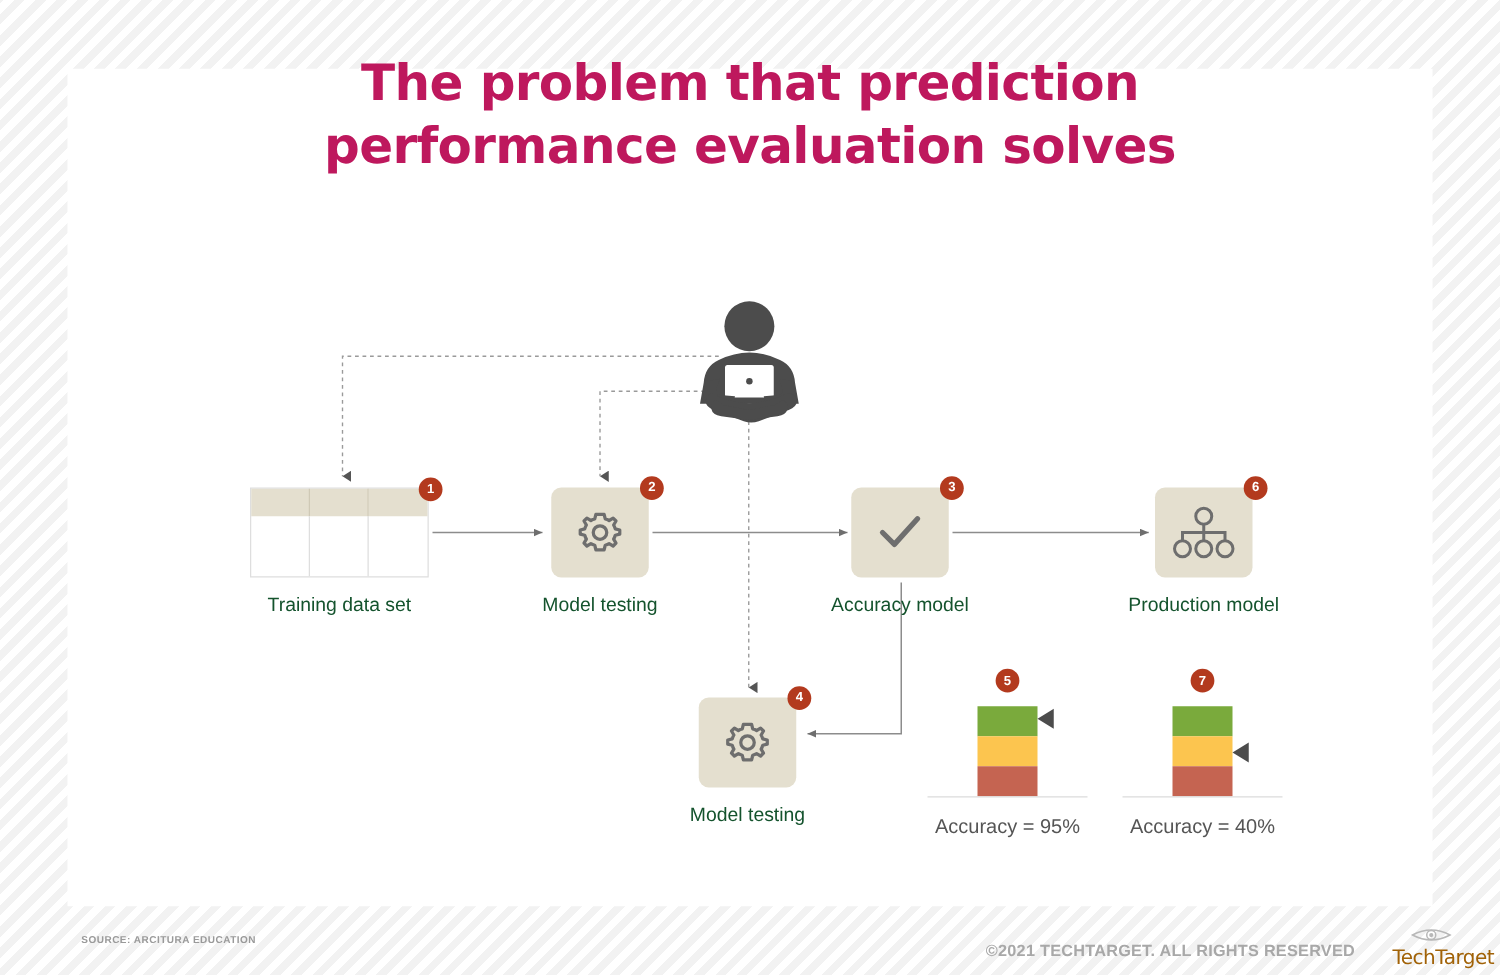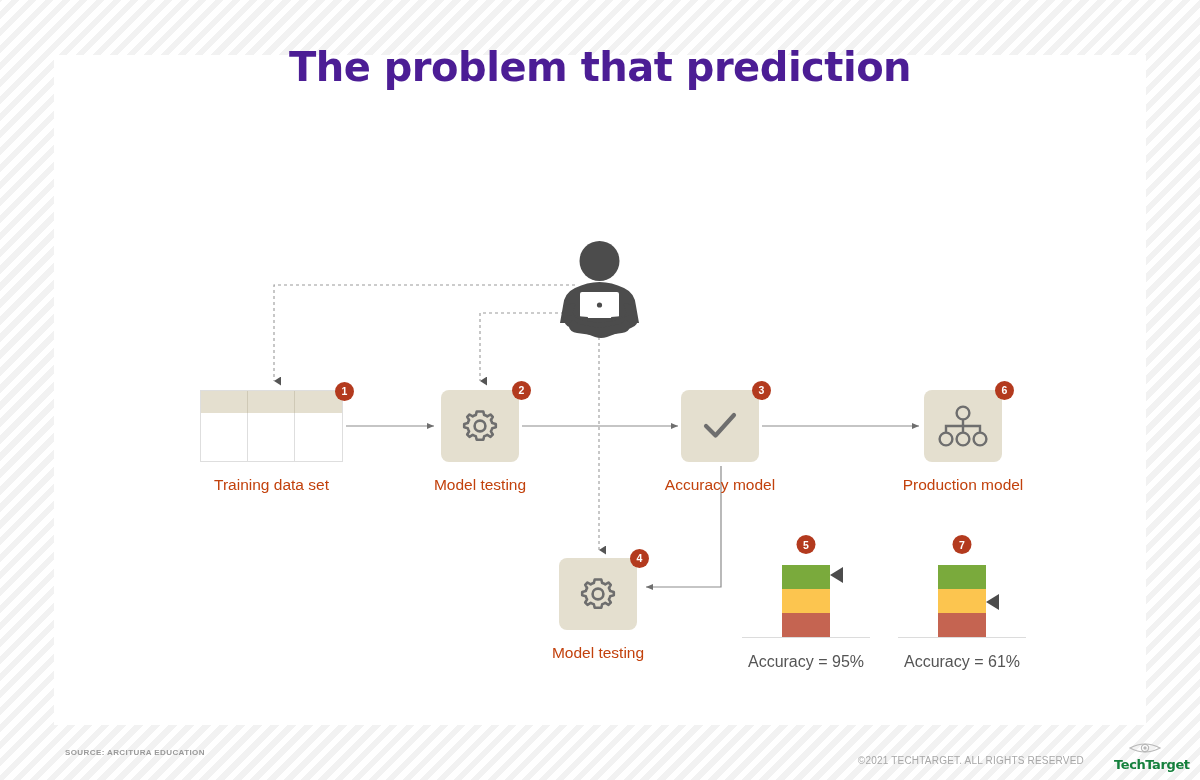--- a/index.html
+++ b/index.html
@@ -31,21 +31,21 @@
   .title {
     position: absolute;
     left: 0; top: 42px;
     width: 100%;
     text-align: center;
     font-family: "DejaVu Sans", sans-serif;
     font-weight: bold;
     font-size: 40px;
     line-height: 50px;
     letter-spacing: -0.5px;
-    color: #4c1d95;
+    color: #be185d;
   }
   .title .l2 { display: block; }
   .svg-layer {
     position: absolute;
     left: 0; top: 0;
     width: 1200px; height: 780px;
     pointer-events: none;
   }
 
   
@@ -62,21 +62,21 @@
     align-items: center;
     justify-content: center;
   }
   .node-label {
     position: absolute;
     top: 86px;
     left: 50%;
     transform: translateX(-50%);
     white-space: nowrap;
     font-size: 15.5px;
-    color: #c2410c;
+    color: #14532d;
   }
 
   
   .table-icon {
     width: 143px;
     height: 72px;
     background: #ffffff;
     position: relative;
     display: grid;
     grid-template-columns: 1fr 1fr 1fr;
@@ -166,50 +166,51 @@
     font-weight: bold;
     letter-spacing: 0.4px;
     color: #9a9a9a;
     transform: translateY(-50%);
     margin-left: 11px;
   }
   .footer-copy {
     position: absolute;
     right: 116px;
     top: 760px;
-    font-size: 10px;
-    font-weight: normal;
+    font-size: 13px;
+    font-weight: bold;
     letter-spacing: 0.2px;
     color: #a8a8a8;
     transform: translateY(-50%);
   }
   .footer-logo {
     position: absolute;
     right: 24px;
     top: 740px;
     width: 62px;
     text-align: center;
     color: #b0b0b0;
   }
   .footer-logo .logo-name {
     font-family: "DejaVu Sans", sans-serif;
-    font-weight: bold;
-    font-size: 13px;
+    font-weight: normal;
+    font-size: 16px;
     letter-spacing: -0.4px;
     line-height: 12px;
-    color: #15803d;
+    color: #a16207;
   }
 </style>
 </head>
 <body>
 
 <div class="card"></div>
 
 <div class="title">
   <span>The problem that prediction</span>
+  <span class="l2">performance evaluation solves</span>
 </div>
 
 <svg class="svg-layer" viewBox="0 0 1200 780" xmlns="http://www.w3.org/2000/svg">
   <defs>
     <marker id="arrow-solid" markerWidth="8" markerHeight="8" refX="7" refY="3" orient="auto" markerUnits="userSpaceOnUse">
       <path d="M0,0 L7,3 L0,6 z" fill="#6e6e6e"></path>
     </marker>
     <marker id="arrow-dash" markerWidth="9" markerHeight="9" refX="4.5" refY="7" orient="auto" markerUnits="userSpaceOnUse">
       <path d="M0,0 L9,0 L4.5,7 z" fill="#555555"></path>
     </marker>
@@ -330,21 +331,21 @@
 
 <div class="gauge" style="left:898px; top:565px; width:128px; height:72px;">
   <div class="gauge-badge">7</div>
   <div class="gauge-bars">
     <div class="band" style="background:#7aaa3c;"></div>
     <div class="band" style="background:#fcc54f;"></div>
     <div class="band" style="background:#c56451;"></div>
   </div>
   <div class="pointer" style="left:88px; top:29px;"></div>
   <div class="gauge-baseline"></div>
-  <div class="gauge-label">Accuracy = 61%</div>
+  <div class="gauge-label">Accuracy = 40%</div>
 </div>
 
 <div class="footer-source">SOURCE: ARCITURA EDUCATION</div>
 <div class="footer-copy">©2021 TECHTARGET. ALL RIGHTS RESERVED</div>
 <div class="footer-logo">
   <svg width="34" height="15" viewBox="0 0 34 15">
     <g fill="none" stroke="#b8b8b8" stroke-width="1.2">
       <path d="M2 8 q15 -8 30 0 q-15 8 -30 0 z"></path>
       <circle cx="17" cy="8" r="3.6"></circle>
     </g>

